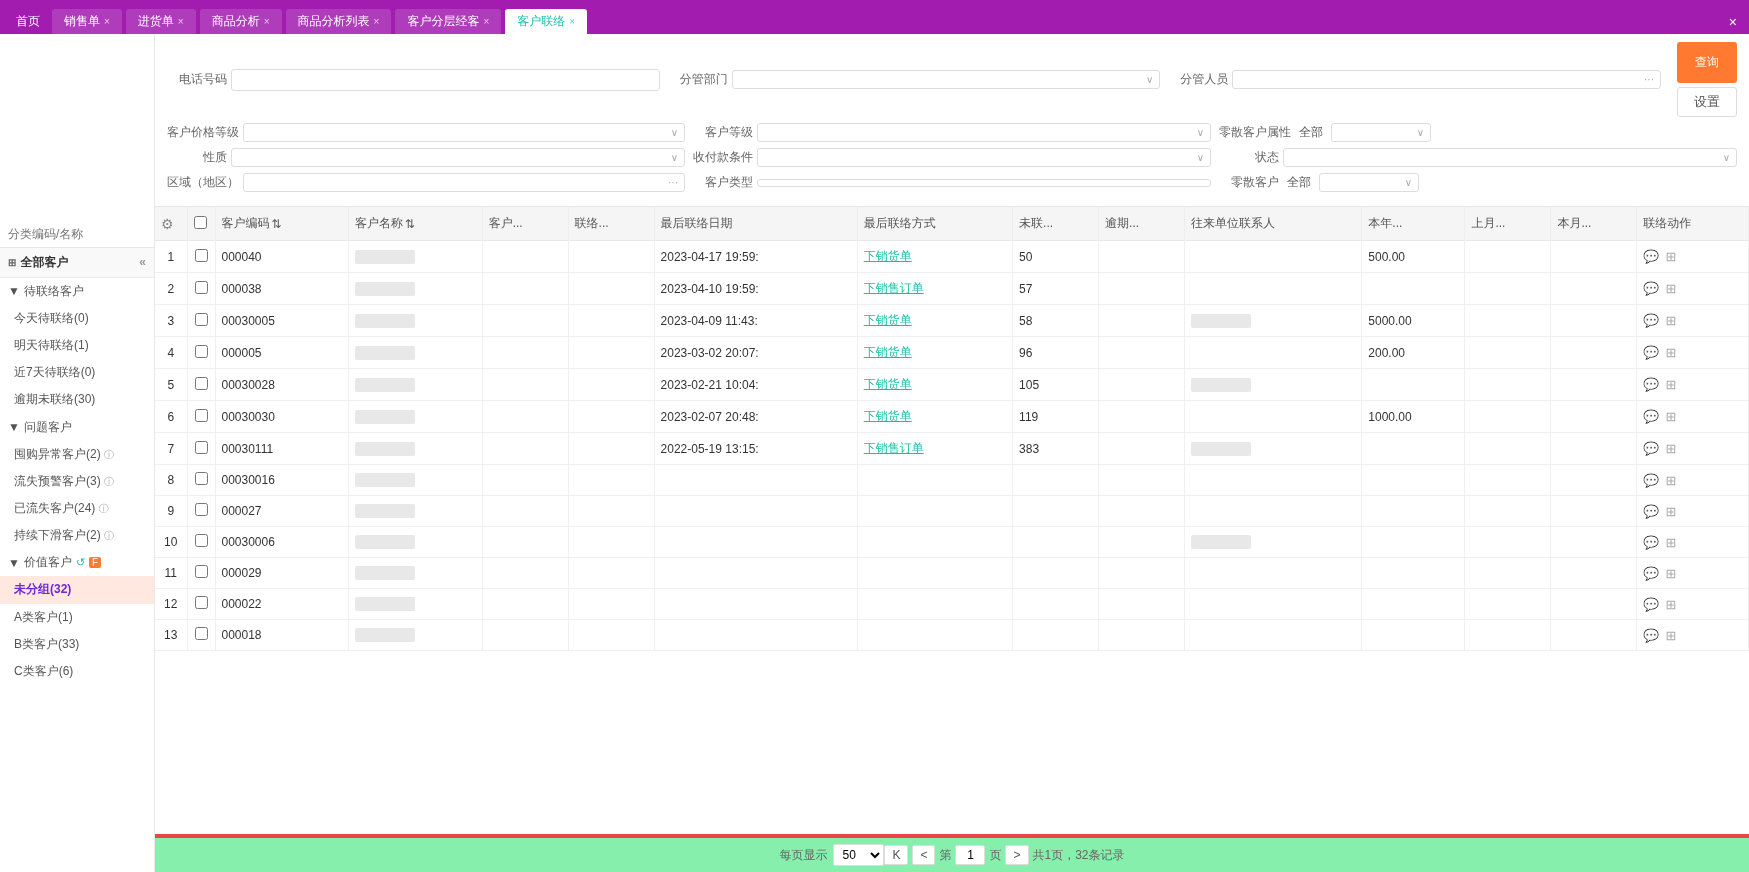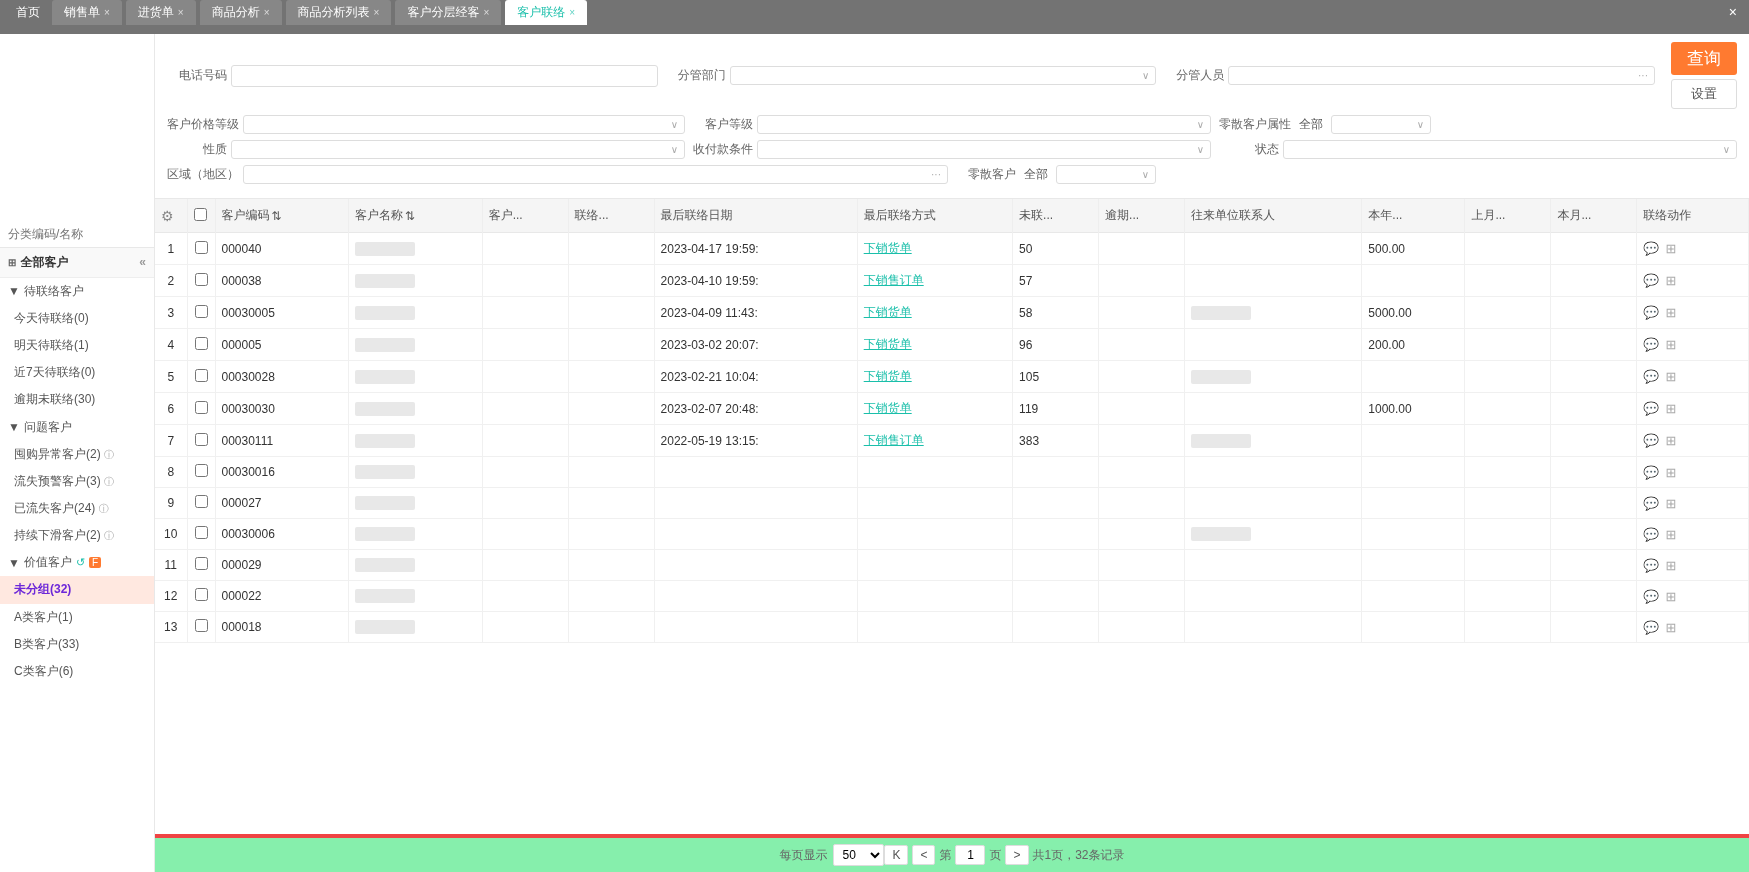--- a/index.html
+++ b/index.html
@@ -1,22 +1,22 @@
 <!DOCTYPE html>
 <html><head>
   <meta charset="utf-8">
   <style>
     * { box-sizing: border-box; margin: 0; padding: 0; font-family: 'Microsoft YaHei', Arial, sans-serif; font-size: 12px; }
     body { background: #f5f5f5; overflow: hidden; }
 
     
     .top-nav {
       display: flex;
-      align-items: flex-start;
-      background: #737373;
+      align-items: flex-end;
+      background: #a21caf;
       height: 34px;
       padding: 0 8px;
       gap: 4px;
     }
     .nav-tab {
       display: flex;
       align-items: center;
       padding: 4px 12px;
       background: rgba(255,255,255,0.15);
       color: #fff;
@@ -234,24 +234,24 @@
       align-items: center;
       justify-content: space-between;
       cursor: pointer;
       color: #999;
     }
     .filter-select .arrow { color: #aaa; font-size: 10px; }
     .filter-btn-query {
       background: #ff7a30;
       color: #fff;
       border: none;
-      padding: 5px 16px;
+      padding: 12px 16px;
       border-radius: 3px;
       cursor: pointer;
-      font-size: 17px;
+      font-size: 12px;
     }
     .filter-btn-reset {
       background: #fff;
       color: #555;
       border: 1px solid #ddd;
       padding: 5px 16px;
       border-radius: 3px;
       cursor: pointer;
       font-size: 13px;
     }
@@ -535,20 +535,26 @@
           </div>
         </div>
       </div>
 
       <div class="filter-row">
         <div class="filter-field">
           <span class="filter-label">区域（地区）</span>
           <div class="filter-select">
             <span></span>
               <span class="arrow">···</span>
+          </div>
+        </div>
+        <div class="filter-field">
+          <span class="filter-label">客户类型</span>
+          <div class="filter-select">
+            <span></span>
           </div>
         </div>
         <div class="filter-field">
           <span class="filter-label">零散客户</span>
           <span style="font-size:12px;color:#555;margin:0 4px;">全部</span>
           <div class="filter-select" style="max-width:100px;">
             <span></span>
               <span class="arrow">∨</span>
           </div>
         </div>

